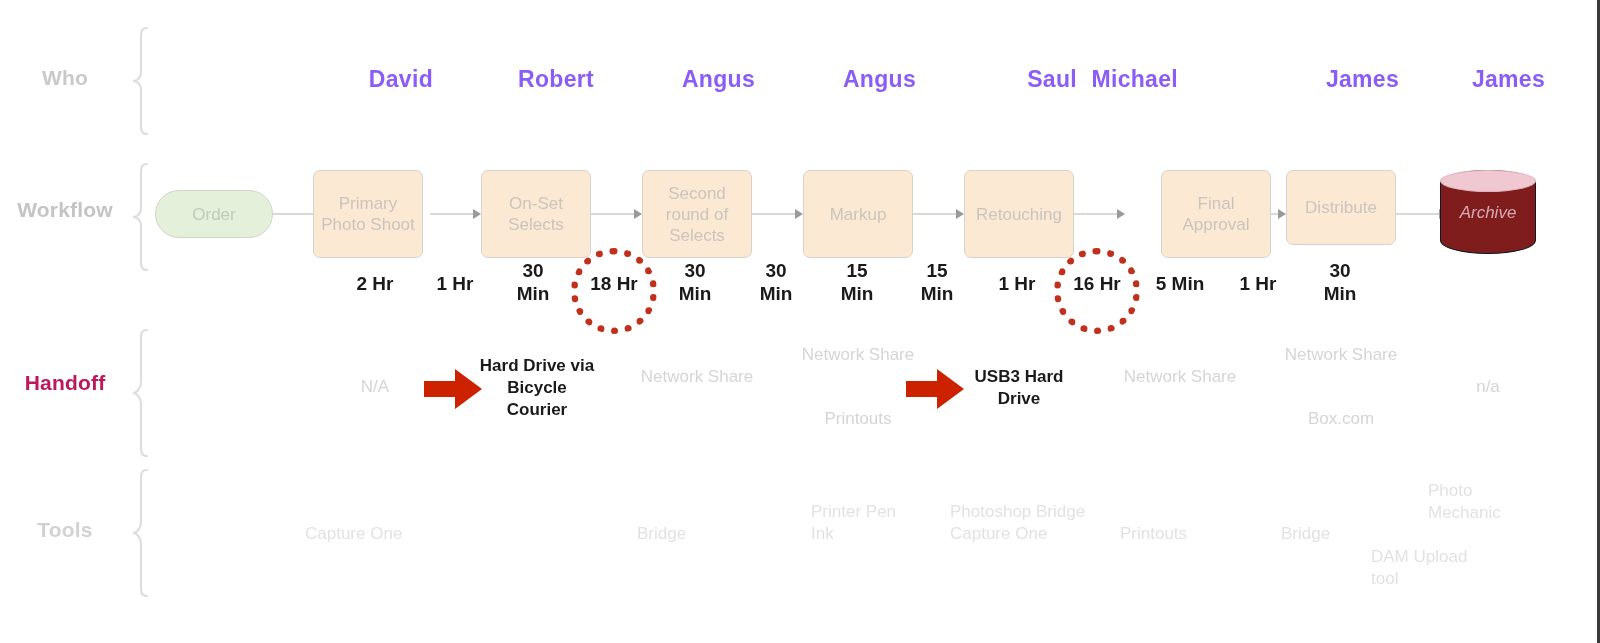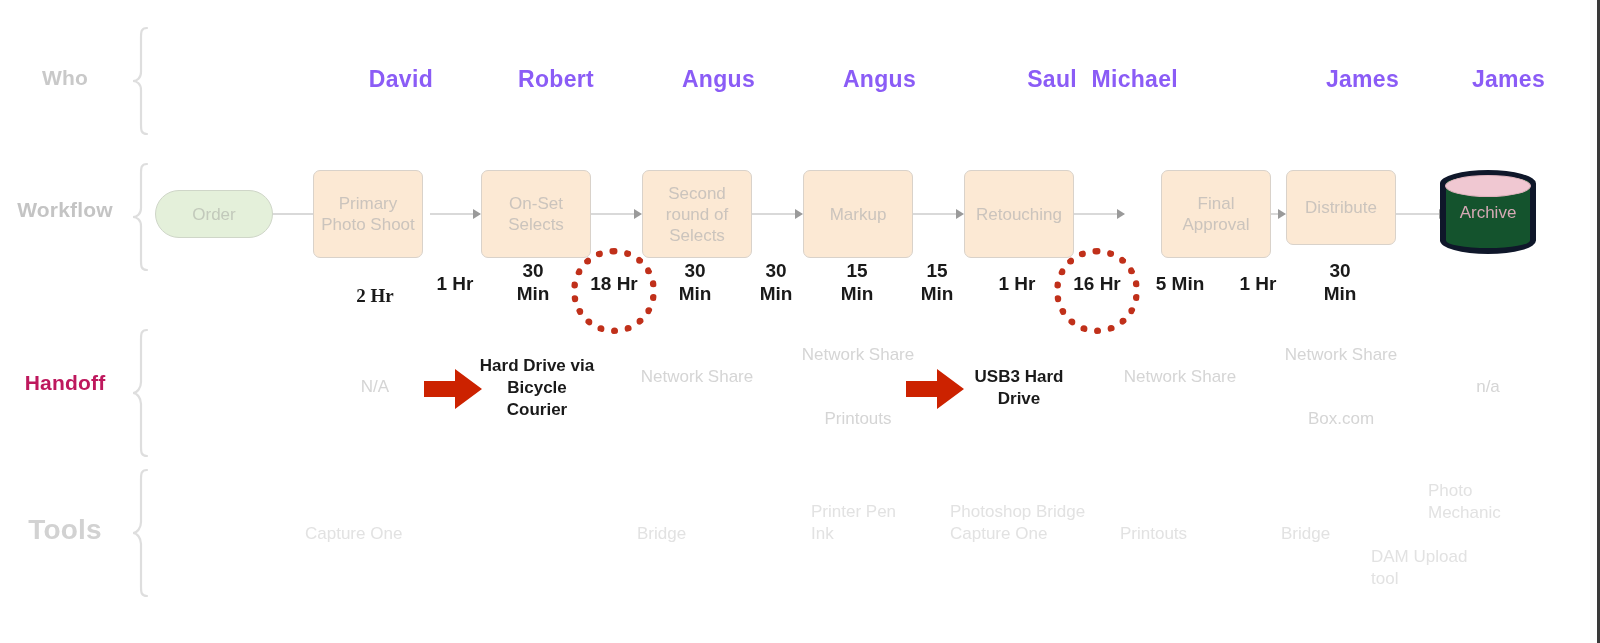--- a/index.html
+++ b/index.html
@@ -23,21 +23,21 @@
     position: absolute;
     left: 0;
     width: 130px;
     text-align: center;
     font-weight: bold;
     letter-spacing: .2px;
   }
   .row-label.who     { top: 66px;  font-size: 21px; color: #c9c9c9; }
   .row-label.wf      { top: 198px; font-size: 21px; color: #c4c4c4; }
   .row-label.handoff { top: 372px; font-size: 21px; color: #be185d; }
-  .row-label.tools   { top: 519px; font-size: 28px; color: #d2d2d2; }
+  .row-label.tools   { top: 519px; font-size: 21px; color: #d2d2d2; }
 
   
   .brace {
     position: absolute;
     left: 131px;
     width: 18px;
     color: #dcdcdc;
     overflow: hidden;
   }
   .brace svg { display: block; }
@@ -68,24 +68,25 @@
     border-radius: 7px;
     padding: 4px;
   }
   .node.start {
     background: #e4f0da;
     border: 1px solid #cfd6c8;
     border-radius: 26px;
     color: #c2c9bb;
   }
   .node.db {
-    background: #14532d;
-    border: 6px solid #0f172a;
+    background: #7f1d1d;
+    border: 1px solid #0f172a;
     border-radius: 50% / 16%;
     color: #d6a9b5;
+    font-style: italic;
   }
   .db-top {
     position: absolute;
     left: -1px; right: -1px; top: -1px;
     height: 22px;
     border: 1px solid #dfb2bd;
     border-radius: 50%;
     background: #f0c8d2;
     pointer-events: none;
   }
@@ -218,21 +219,21 @@
 
   <div class="node" style="left:1125px;top:170px;width:110px;height:88px;margin-left:36px;">Final Approval</div>
 
   <div class="node" style="left:1286px;top:170px;width:110px;height:75px;">Distribute</div>
 
   <div class="node db" style="left:1440px;top:170px;width:96px;height:84px;">
     <span class="db-top"></span>
     <span style="position:relative;z-index:2;">Archive</span>
   </div>
 
-  <div class="time" style="left:330px;width:90px;top:284px;font-family:Liberation Serif, serif;">
+  <div class="time" style="left:330px;width:90px;top:272px;">
     <div>2 Hr</div>
   </div>
   <div class="time" style="left:410px;width:90px;top:272px;">
     <div>1 Hr</div>
   </div>
   <div class="time" style="left:488px;width:90px;top:259px;">
     <div>30</div>
     <div>Min</div>
   </div>
 

